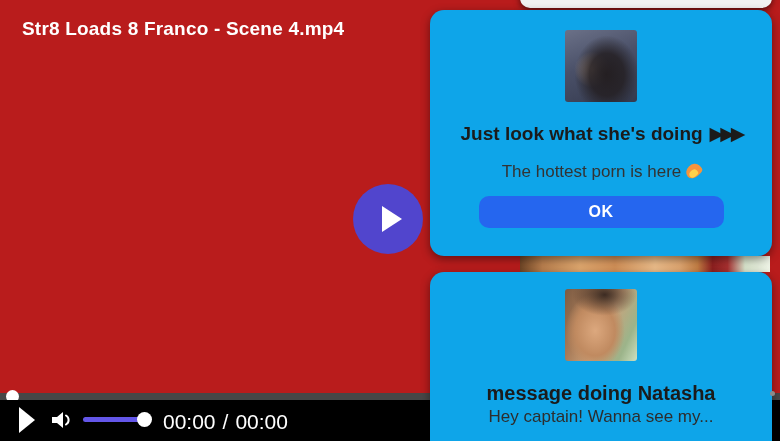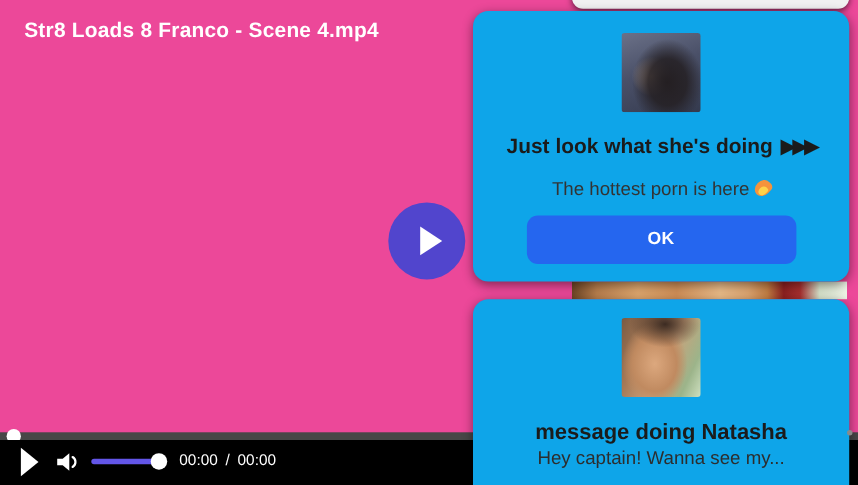--- a/index.html
+++ b/index.html
@@ -1,37 +1,37 @@
 <!DOCTYPE html>
 <html><head>
 <meta charset="utf-8">
 <style>
   * { margin:0; padding:0; box-sizing:border-box; }
   html,body { background:#000; }
   body { font-family:"Liberation Sans","DejaVu Sans",sans-serif; }
   .stage { position:relative; width:780px; height:441px; background:#000; overflow:hidden; }
 
   
-  .player { position:absolute; inset:0; background:#ec4899; }
+  .player { position:absolute; inset:0; background:#b91c1c; }
   .video-title { position:absolute; left:22px; top:18px; color:#fff; font-size:19px; font-weight:bold; letter-spacing:.2px; white-space:nowrap; }
   .big-play { position:absolute; left:353px; top:184px; width:70px; height:70px; border-radius:50%; background:#5145cd; cursor:pointer; }
   .big-play .tri { position:absolute; left:29px; top:22px; width:0; height:0;
        border-left:20px solid #fff; border-top:13px solid transparent; border-bottom:13px solid transparent; }
 
   .seekbar { position:absolute; left:0; right:0; top:393px; height:7px; background:#474747; cursor:pointer; }
   .seek-thumb { position:absolute; left:6px; top:-3px; width:13px; height:13px; border-radius:50%; background:#fff; }
 
   .controls { position:absolute; left:0; right:0; bottom:0; height:41px; background:#000; }
   .ctrl-play { position:absolute; left:19px; top:7px; width:20px; height:27px; cursor:pointer; }
   .ctrl-play .tri { width:0; height:0; border-left:16px solid #fff; border-top:13px solid transparent; border-bottom:13px solid transparent; }
   .ctrl-mute { position:absolute; left:50px; top:6px; width:24px; height:28px; cursor:pointer; }
   .ctrl-mute svg { display:block; margin-top:3px; }
   .vol-track { position:absolute; left:83px; top:17px; width:62px; height:5px; border-radius:3px; background:#6356e8; cursor:pointer; }
   .vol-thumb { position:absolute; right:-7px; top:-5px; width:15px; height:15px; border-radius:50%; background:#fff; }
-  .time { position:absolute; left:163px; top:10px; color:#fff; font-size:14px; white-space:nowrap; }
+  .time { position:absolute; left:163px; top:10px; color:#fff; font-size:21px; white-space:nowrap; }
   .time .sep { display:inline-block; margin:0 7px; }
 
   
   .back-card { position:absolute; left:520px; top:-14px; width:252px; height:22px; background:#f1f1f1; border-radius:10px; box-shadow:0 2px 6px rgba(0,0,0,.6); cursor:pointer; }
   .ad-strip { position:absolute; left:520px; top:256px; width:250px; height:16px; cursor:pointer;
       background:linear-gradient(90deg,#6e4526 0%,#b97f4e 9%,#e0a86f 24%,#d29058 38%,#ecbd8a 54%,#dfa671 64%,#c47f45 71%,#8e2020 77%,#a83030 83%,#d8e4cc 90%,#eef3e6 100%); }
 
   .popup { position:absolute; left:430px; width:342px; background:#0ea5e9; border-radius:14px;
       box-shadow:0 3px 10px rgba(0,0,0,.45); text-align:center; }
   .popup-offer { top:10px; height:246px; }
@@ -48,21 +48,21 @@
         radial-gradient(46px 30px at 55% 8%, #3c2b22 0%, rgba(60,43,34,0) 70%),
         radial-gradient(38px 48px at 42% 58%, #dca87e 0%, #c08a60 52%, rgba(192,138,96,0) 78%),
         linear-gradient(115deg,#7a5a42 0%,#a77a57 30%,#caa27b 55%,#9cb48a 82%,#cfe0c0 100%); }
 
   .offer-title { margin-top:19px; font-size:19px; line-height:24px; font-weight:bold; color:#1b1b1b; }
   .arrows { font-family:"DejaVu Sans",sans-serif; letter-spacing:-4px; margin-left:7px; }
   .offer-sub { margin-top:16px; font-size:17px; line-height:20px; color:#333; }
   .fire { display:inline-block; position:relative; width:13px; height:16px; margin-left:6px; vertical-align:-2px; }
   .fire::before { content:""; position:absolute; inset:0; background:#f6933c; border-radius:50% 4px 50% 50%; transform:rotate(45deg); }
   .fire::after { content:""; position:absolute; left:3px; top:6px; width:7px; height:9px; background:#ffd24a; border-radius:50% 2px 50% 50%; transform:rotate(45deg); }
-  .ok-btn { display:block; margin:14px auto 0; width:245px; height:44px; border:none; border-radius:10px;
+  .ok-btn { display:block; margin:14px auto 0; width:245px; height:32px; border:none; border-radius:10px;
       background:#2566ef; color:#fff; font-family:inherit; font-size:16px; font-weight:bold; letter-spacing:.4px; cursor:pointer; }
 
   .msg-title { margin-top:20px; font-size:20px; line-height:24px; font-weight:bold; color:#1b1b1b; }
   .msg-text { font-size:17px; line-height:24px; color:#2d2d2d; }
 
   .stray-dot { position:absolute; left:770px; top:391px; width:5px; height:5px; border-radius:50%; background:#8a8a8a; }
 </style>
 </head>
 <body>
 

